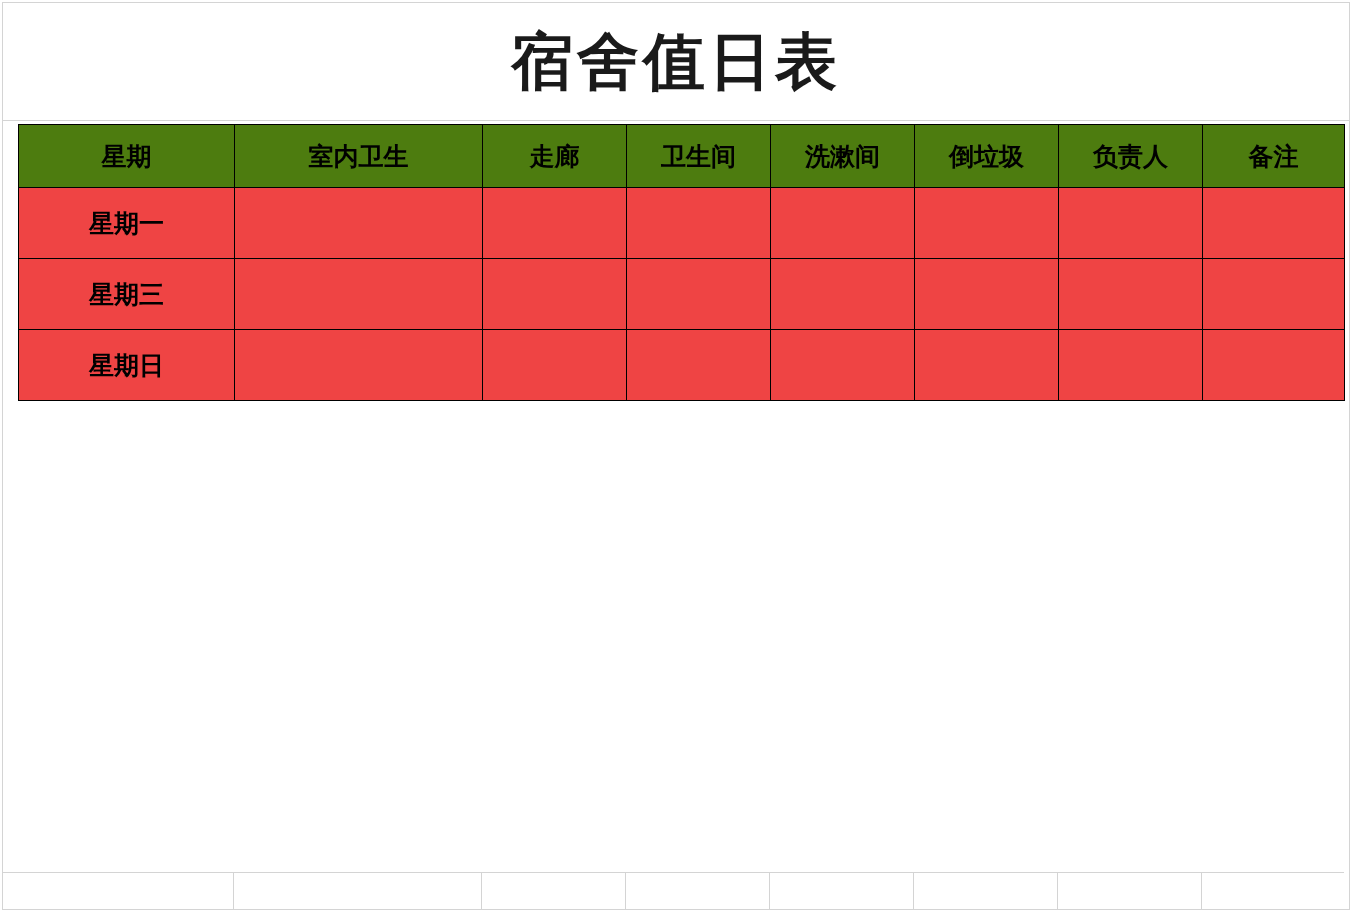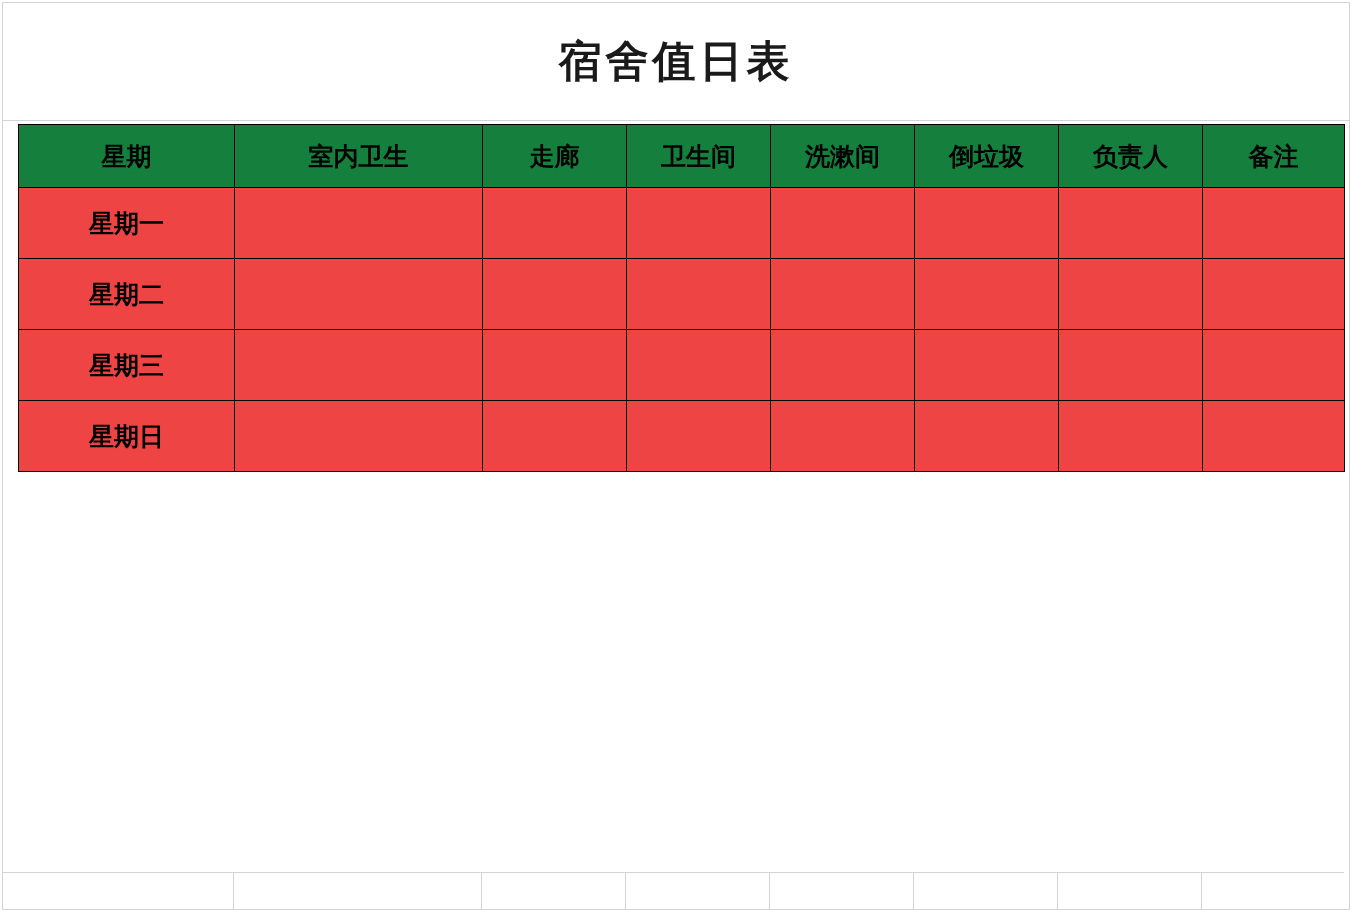--- a/index.html
+++ b/index.html
@@ -37,21 +37,21 @@
     top: 3px;
     width: 1346px;
     height: 118px;
     display: flex;
     align-items: center;
     justify-content: center;
     border-bottom: 1px solid #d4d4d4;
     box-sizing: border-box;
   }
   .title-text {
-    font-size: 43px;
+    font-size: 62px;
     font-weight: bold;
     color: #1a1a1a;
     letter-spacing: 4px;
     line-height: 1;
     white-space: nowrap;
   }
   
   table.duty {
     position: absolute;
     left: 18px;
@@ -64,21 +64,21 @@
   table.duty td, table.duty th {
     border: 1px solid #000000;
     padding: 0;
     text-align: center;
     vertical-align: middle;
     font-size: 25px;
     font-weight: bold;
     color: #000000;
   }
   thead th {
-    background: #15803d;
+    background: #4d7c0f;
     height: 62px;
   }
   tbody td {
     height: 70px;
     background: #ef4444;
   }
   td.daycell {
     font-size: 25px;
     font-weight: bold;
   }
@@ -166,30 +166,20 @@
         <td class="daycell">星期一</td>
         <td></td>
         <td></td>
         <td></td>
         <td></td>
         <td></td>
         <td></td>
         <td></td>
       </tr>
       <tr>
-        <td class="daycell">星期二</td>
-        <td></td>
-        <td></td>
-        <td></td>
-        <td></td>
-        <td></td>
-        <td></td>
-        <td></td>
-      </tr>
-      <tr>
         <td class="daycell">星期三</td>
         <td></td>
         <td></td>
         <td></td>
         <td></td>
         <td></td>
         <td></td>
         <td></td>
       </tr>
       <tr>

